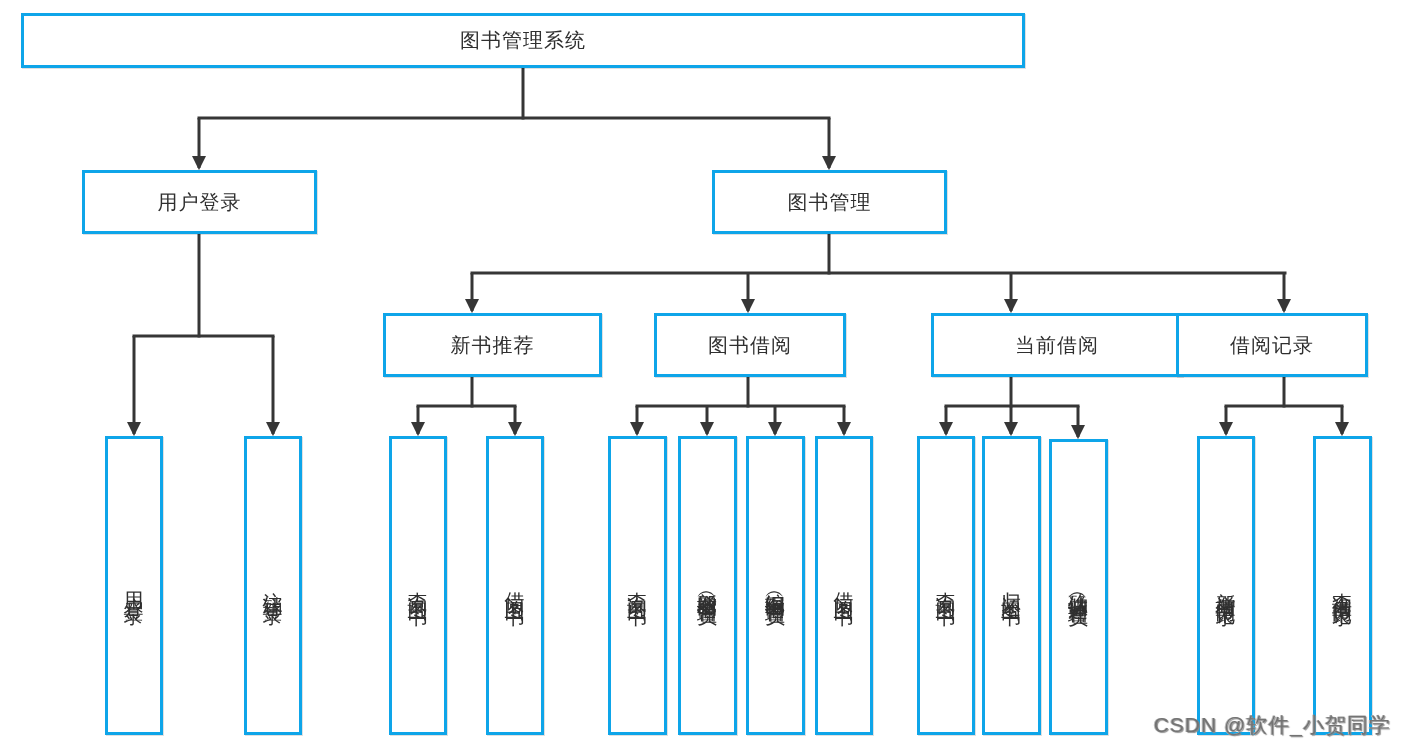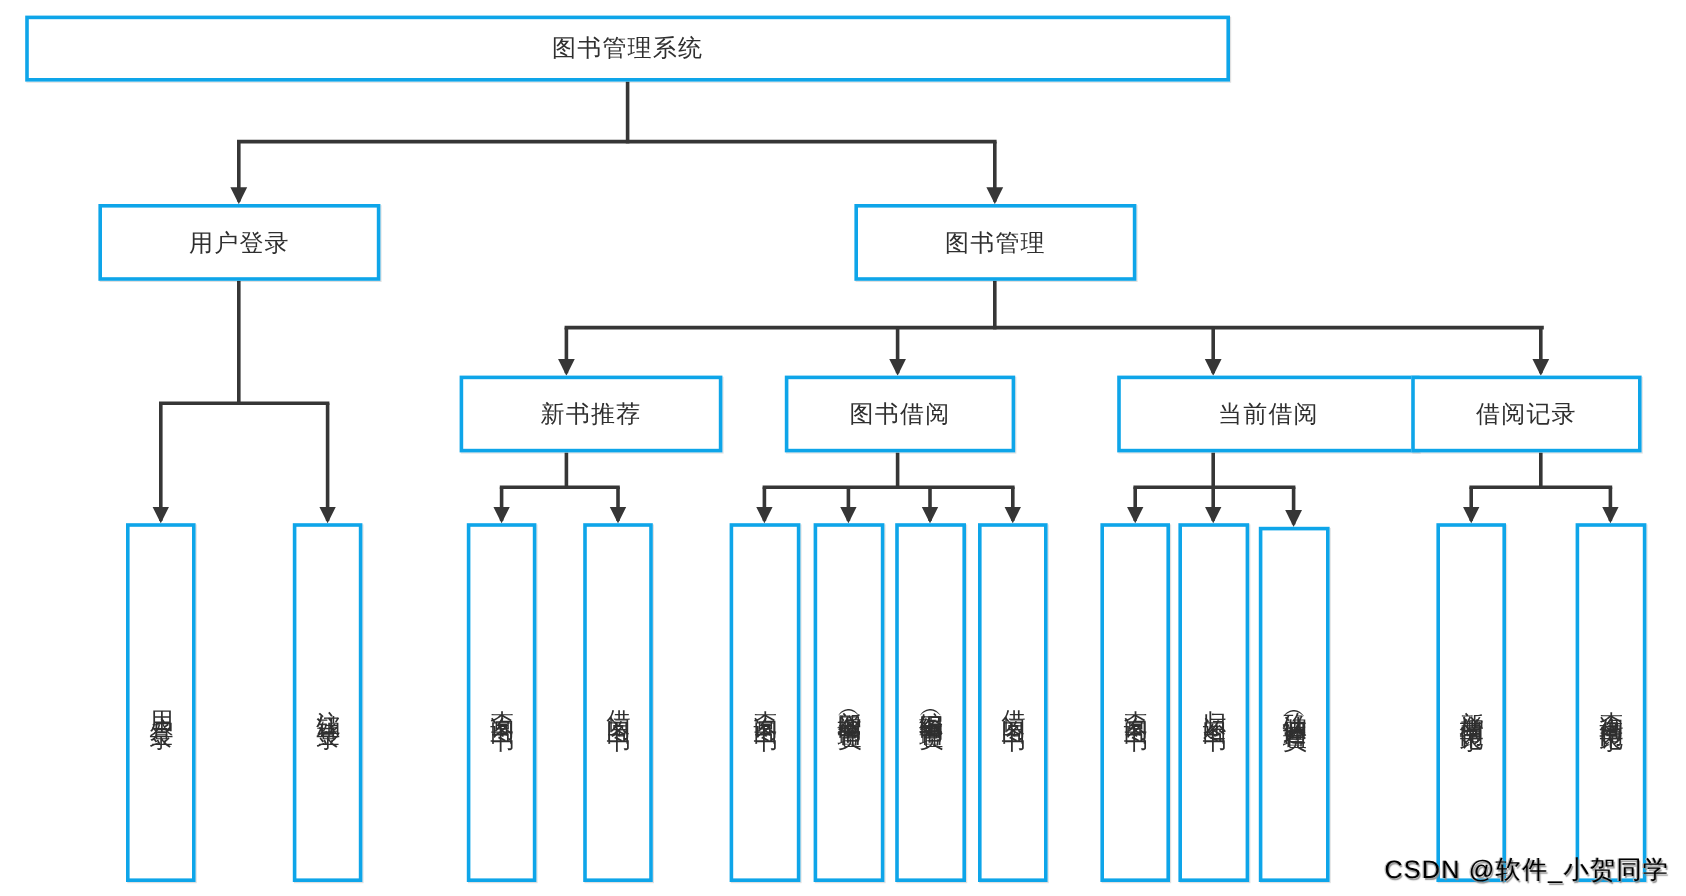--- a/index.html
+++ b/index.html
@@ -27,21 +27,21 @@
     text-orientation:mixed;
     letter-spacing:5px;
     font-size:20px;
     line-height:1;
     padding:6px 0;
   }
   .watermark{
     position:absolute;
     right:14px;bottom:8px;
     font-size:21px;
-    color:#000000;
+    color:#737373;
     letter-spacing:1px;
     text-shadow:1px 1px 1px #8d8d8d, -1px 0 0 #bdbdbd;
     white-space:nowrap;
   }
 </style>
 </head>
 <body>
 
 <div class="canvas">
 

